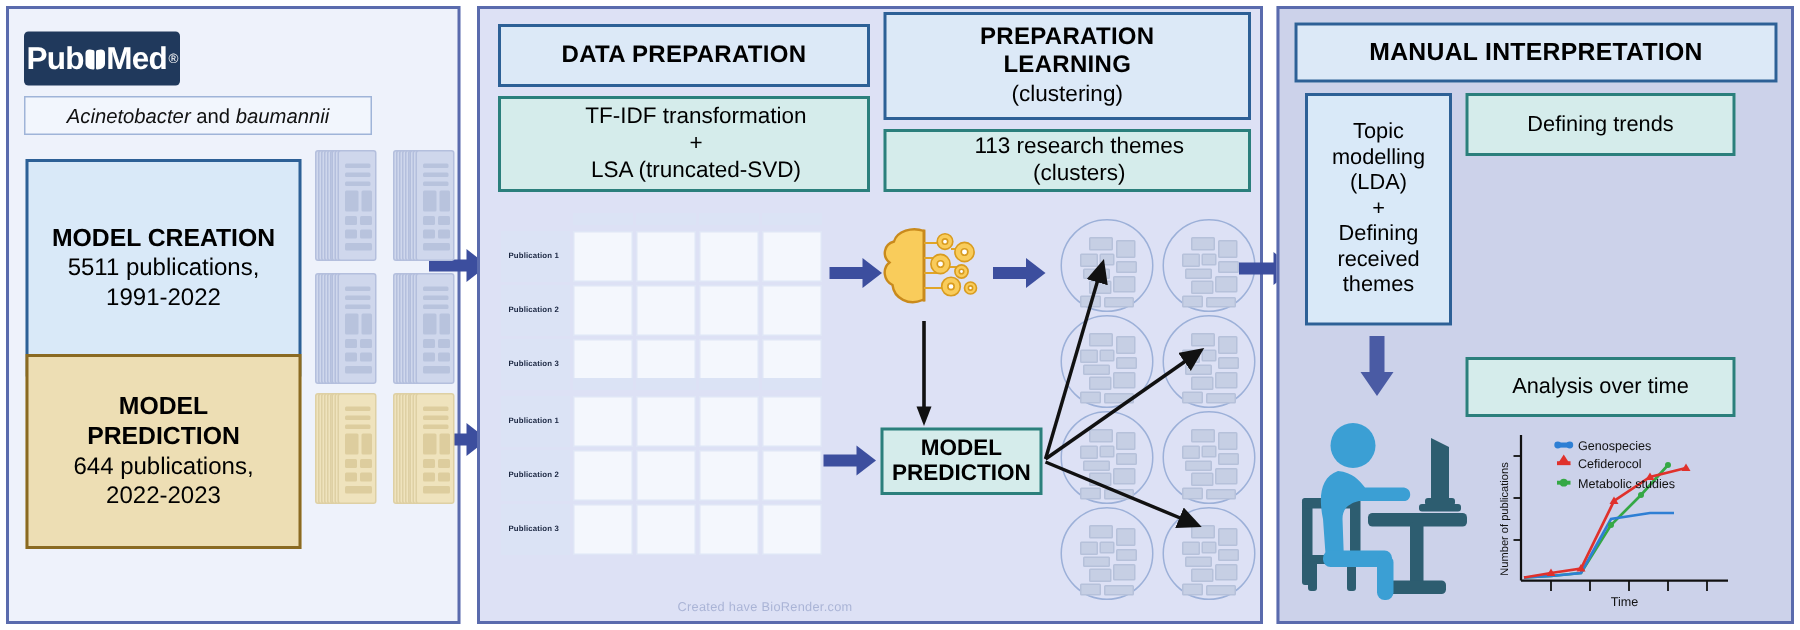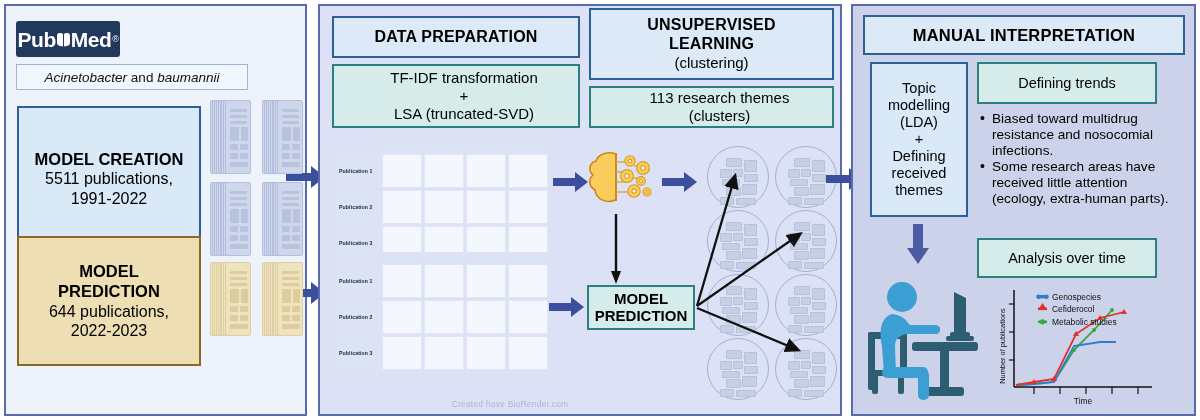--- a/index.html
+++ b/index.html
@@ -383,21 +383,21 @@
     <div class="hdr-title">DATA PREPARATION</div>
   </div>
 
   <div class="hdr-box teal" id="box-tfidf">
     <div class="hdr-sub">TF-IDF transformation</div>
     <div class="hdr-sub">+</div>
     <div class="hdr-sub">LSA (truncated-SVD)</div>
   </div>
 
   <div class="hdr-box" id="box-unsup">
-    <div class="hdr-title">UNSUPERVISED</div>
+    <div class="hdr-title">PREPARATION</div>
     <div class="hdr-title">LEARNING</div>
     <div class="hdr-sub">(clustering)</div>
   </div>
 
   <div class="hdr-box teal" id="box-themes">
     <div class="hdr-sub">113 research themes</div>
     <div class="hdr-sub">(clusters)</div>
   </div>
 
   <div class="matrix" id="matrix-1">
@@ -659,24 +659,20 @@
     <div>+</div>
     <div>Defining</div>
     <div>received</div>
     <div>themes</div>
   </div>
 
   <div id="box-research-trends">
     <span>Defining trends</span>
   </div>
 
-  <ul id="bullets">
-    <li>Biased toward multidrug resistance and nosocomial infections.</li>
-    <li>Some research areas have received little attention (ecology, extra-human parts).</li>
-  </ul>
 
   <svg id="down-arrow" viewBox="0 0 26 42">
     <rect x="8" y="0" width="10" height="26" fill="#4a5ba4"></rect>
     <polygon points="13,40 2,24 24,24" fill="#4a5ba4"></polygon>
   </svg>
 
   <div id="box-analysis-time">
     <span>Analysis over time</span>
   </div>
 

